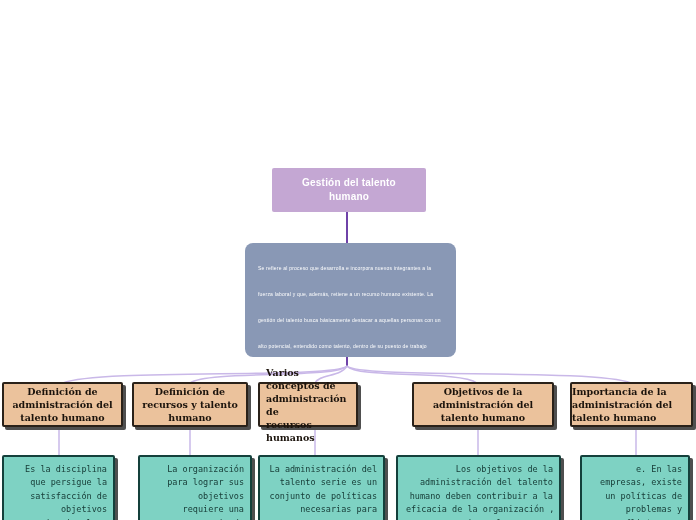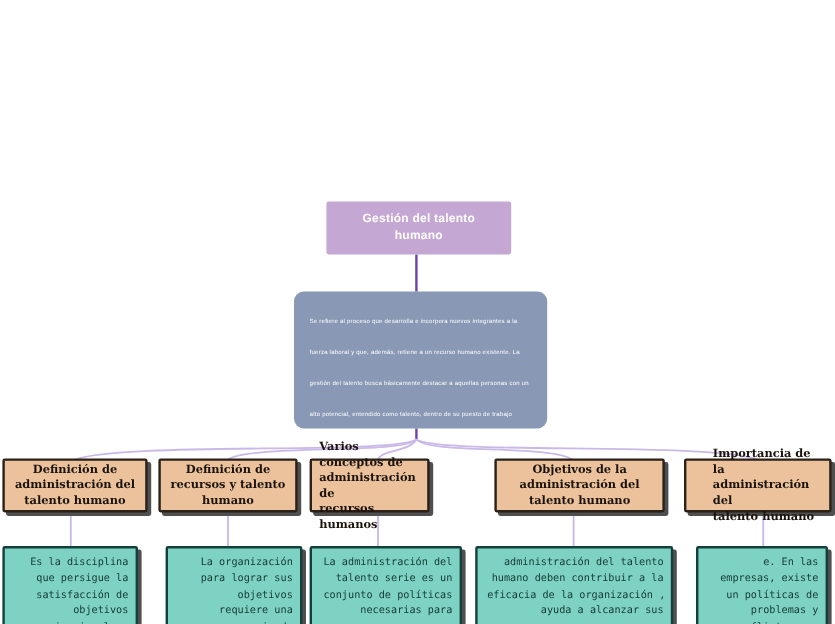--- a/index.html
+++ b/index.html
@@ -41,21 +41,21 @@
     font-family:"DejaVu Serif",serif;font-weight:700;
     font-size:9.5px;line-height:13px;color:#1b130c;
     display:flex;flex-direction:column;justify-content:center;
     text-align:center;padding:1px 3px;
   }
   .branch-node:nth-of-type(odd){text-align:left;padding-left:6px;}
   .branch-node.b1{left:2px;width:121px;text-align:center;padding-left:3px;}
   .branch-node.b2{left:132px;width:116px;}
   .branch-node.b3{left:258px;width:100px;text-align:left;padding-left:6px;}
   .branch-node.b4{left:412px;width:142px;align-items:center;}
-  .branch-node.b5{left:570px;width:123px;text-align:left;padding-left:22px;}
+  .branch-node.b5{left:570px;width:123px;text-align:left;padding-left:0;}
 
   
   .detail-node{
     top:455px;height:104px;background:var(--detail-fill);
     border:2px solid var(--detail-border);border-radius:2px;
     box-shadow:3px 3px 0 var(--shadow);
     font-family:"DejaVu Sans Mono",monospace;
     font-size:8.5px;line-height:13.4px;color:var(--detail-text);
     padding:6px 6px 0 8px;overflow:hidden;
   }
@@ -135,20 +135,21 @@
       <div class="text-line">requiere una</div>
       <div class="text-line">serie de</div>
     </div>
   <div class="node detail-node d3">
       <div class="text-line">La administración del</div>
       <div class="text-line">talento serie es un</div>
       <div class="text-line">conjunto de políticas</div>
       <div class="text-line">necesarias para</div>
     </div>
   <div class="node detail-node d4">
+      <div class="text-line">Los objetivos de la</div>
       <div class="text-line">administración del talento</div>
       <div class="text-line">humano deben contribuir a la</div>
       <div class="text-line">eficacia de la organización ,</div>
       <div class="text-line">ayuda a alcanzar sus</div>
     </div>
   <div class="node detail-node d5">
       <div class="text-line">e. En las</div>
       <div class="text-line">empresas, existe</div>
       <div class="text-line">un políticas de</div>
       <div class="text-line">problemas y</div>

